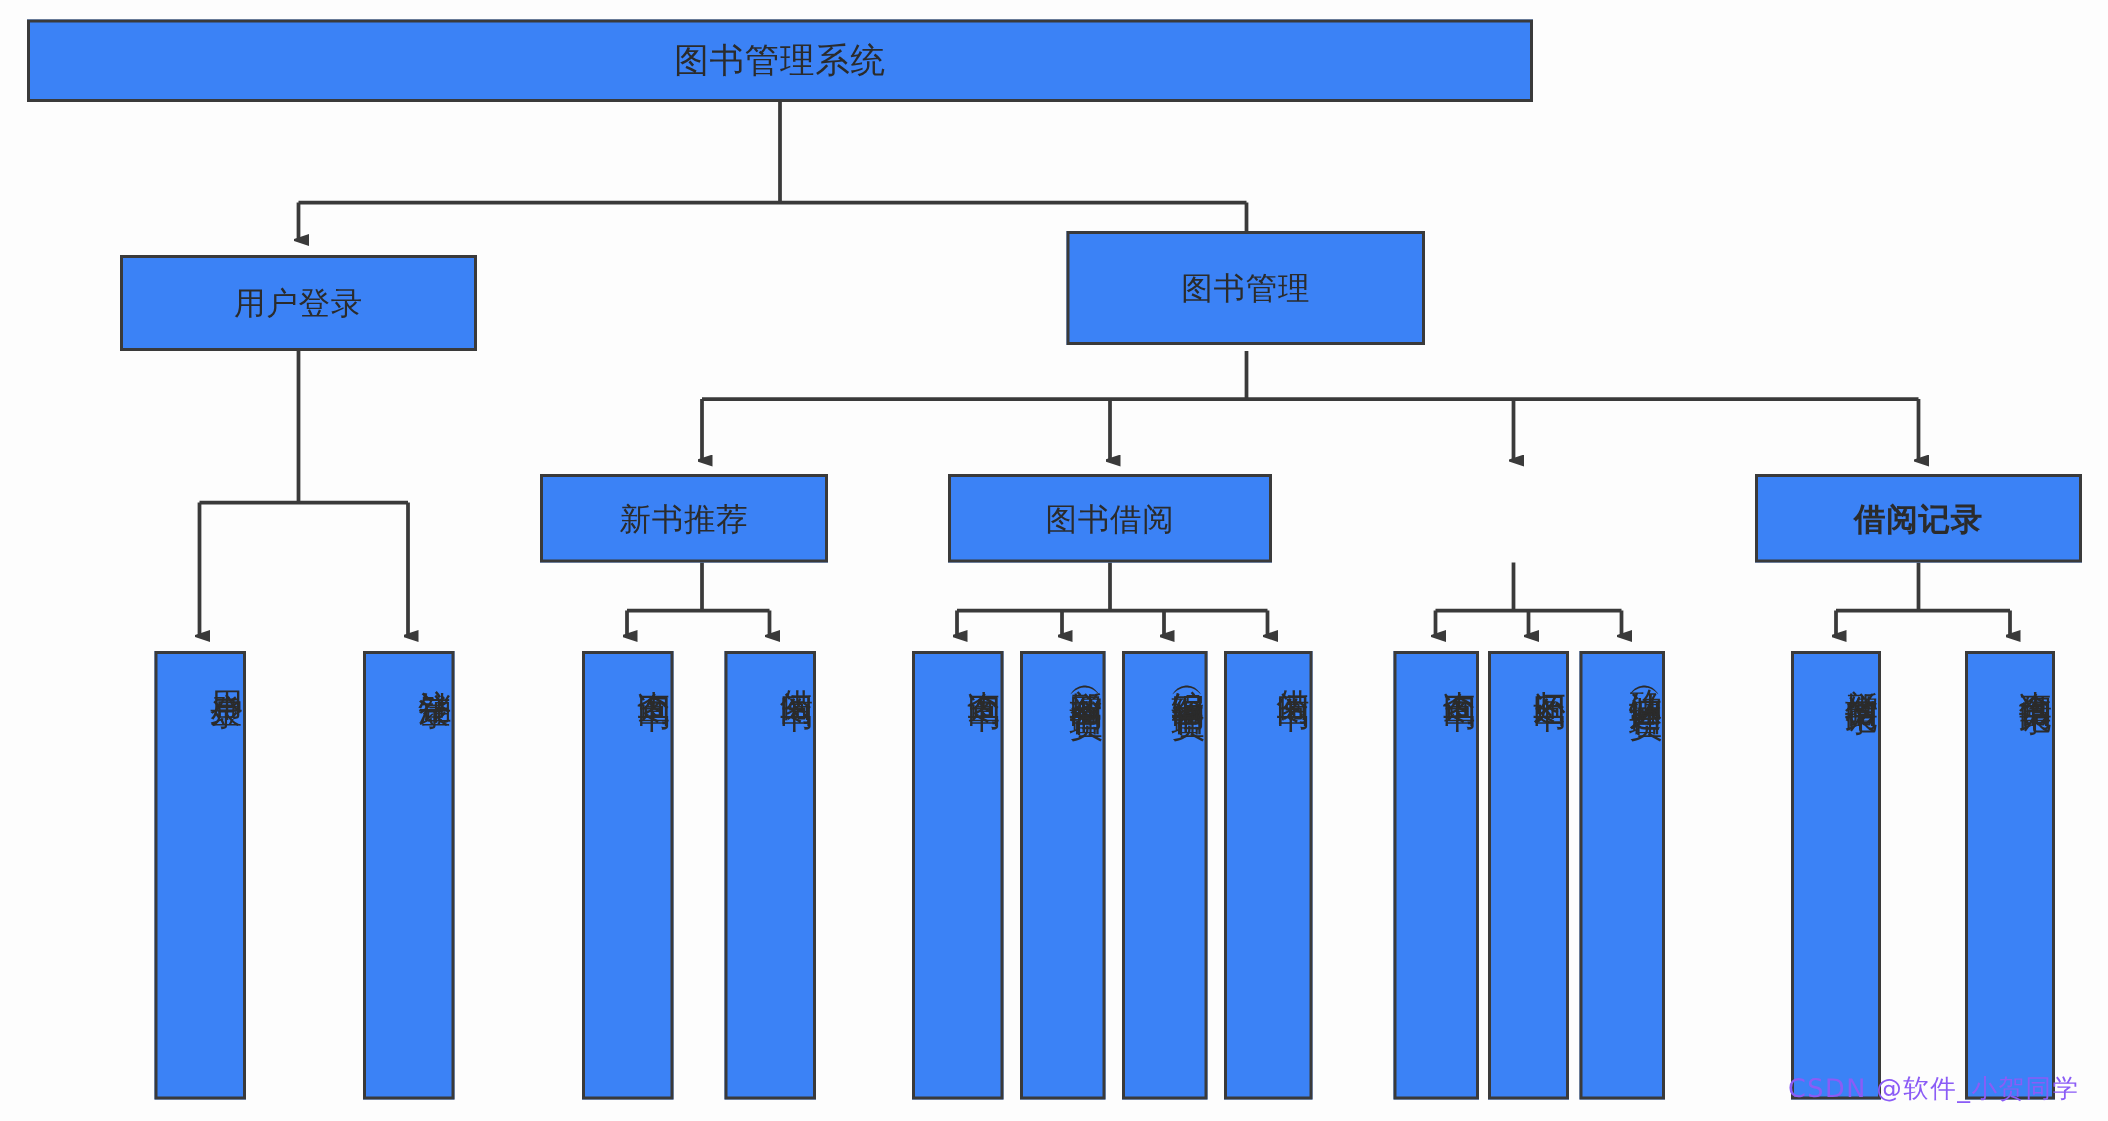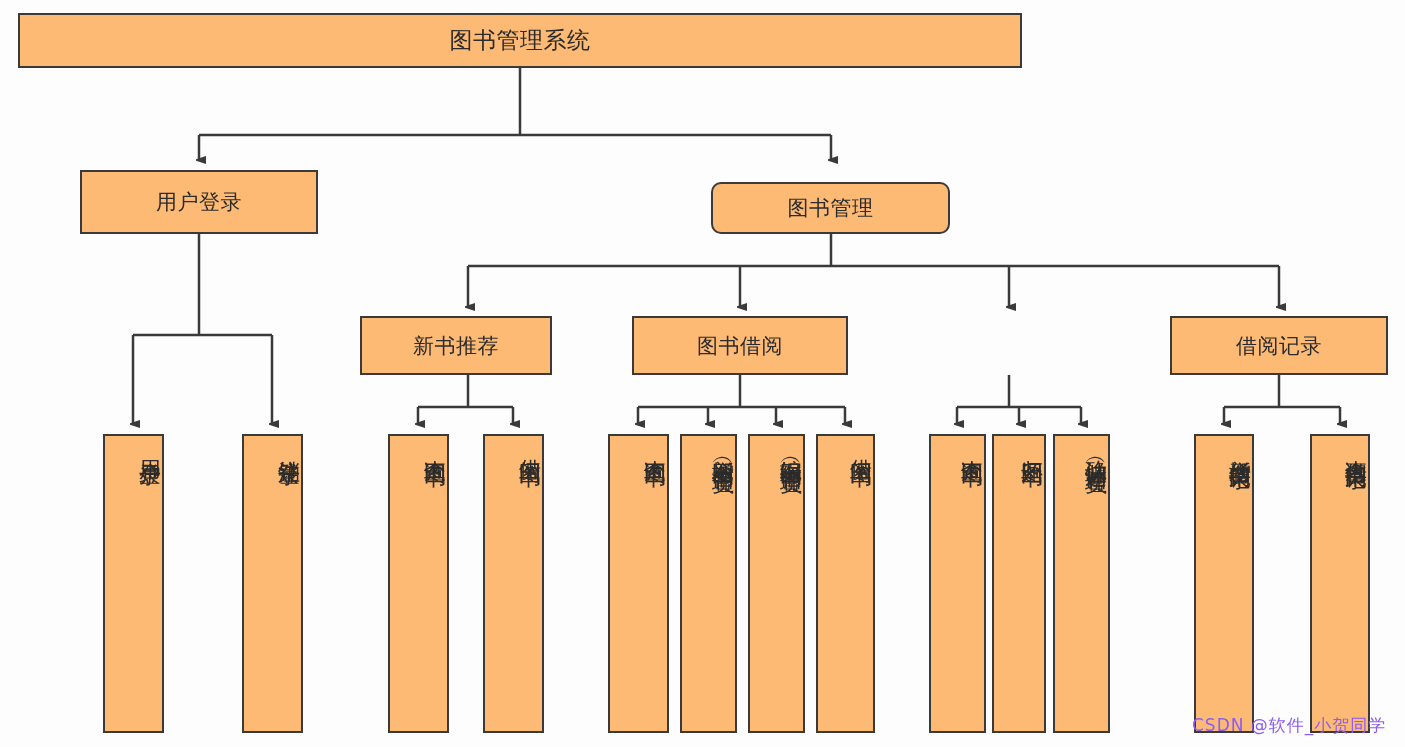--- a/index.html
+++ b/index.html
@@ -9,21 +9,21 @@
     background:#fdfdfd;
     font-family:"DejaVu Sans","Liberation Sans",sans-serif;
     overflow:hidden;
     position:relative;
   }
   #diagram{position:absolute;left:0;top:0;width:1405px;height:747px;}
   .node{
     position:absolute;
     box-sizing:border-box;
     border:2.5px solid #3a3a3a;
-    background:#fdba74;
+    background:#3b82f6;
     display:flex;
     align-items:center;
     justify-content:center;
     color:#2b2b2b;
     letter-spacing:0.5px;
     text-align:center;
   }
   .node.root{font-size:23px;}
   .node.lvl1{font-size:21px;}
   .node.lvl2{font-size:21px;}
@@ -99,25 +99,25 @@
       <path d="M1279,375 L1279,407"></path>
       <path d="M1224,407 L1340,407"></path>
       <path d="M1224,407 L1224,424" marker-end="url(#arrow)"></path>
       <path d="M1340,407 L1340,424" marker-end="url(#arrow)"></path>
     </g>
   </svg>
 
   <div class="node root" style="left:18px;top:13px;width:1004px;height:55px;">图书管理系统</div>
 
   <div class="node lvl1" style="left:80px;top:170px;width:238px;height:64px;">用户登录</div>
-  <div class="node lvl1" style="left:711px;top:182px;width:239px;height:52px;border-radius:10px;">图书管理</div>
+  <div class="node lvl1" style="left:711px;top:154px;width:239px;height:76px;">图书管理</div>
 
   <div class="node lvl2" style="left:360px;top:316px;width:192px;height:59px;">新书推荐</div>
   <div class="node lvl2" style="left:632px;top:316px;width:216px;height:59px;">图书借阅</div>
-  <div class="node lvl2" style="left:1170px;top:316px;width:218px;height:59px;">借阅记录</div>
+  <div class="node lvl2" style="left:1170px;top:316px;width:218px;height:59px;font-weight:bold;">借阅记录</div>
 
   <div class="node leaf" style="left:103px;top:434px;width:61px;height:299px;">用户登录</div>
   <div class="node leaf" style="left:242px;top:434px;width:61px;height:299px;">注销登录</div>
 
   <div class="node leaf" style="left:388px;top:434px;width:61px;height:299px;">查询图书</div>
   <div class="node leaf" style="left:483px;top:434px;width:61px;height:299px;">借阅图书</div>
 
   <div class="node leaf" style="left:608px;top:434px;width:61px;height:299px;">查询图书</div>
   <div class="node leaf" style="left:680px;top:434px;width:57px;height:299px;">新增图书（管理员）</div>
   <div class="node leaf" style="left:748px;top:434px;width:57px;height:299px;">编辑图书（管理员）</div>

